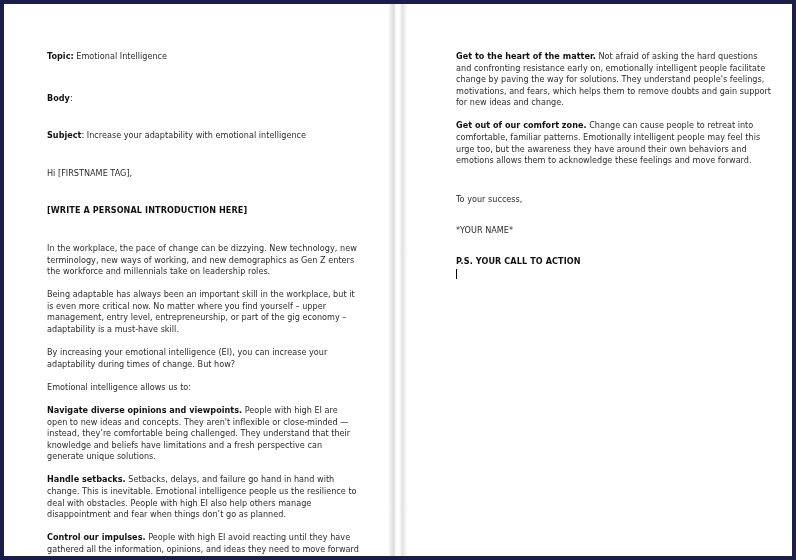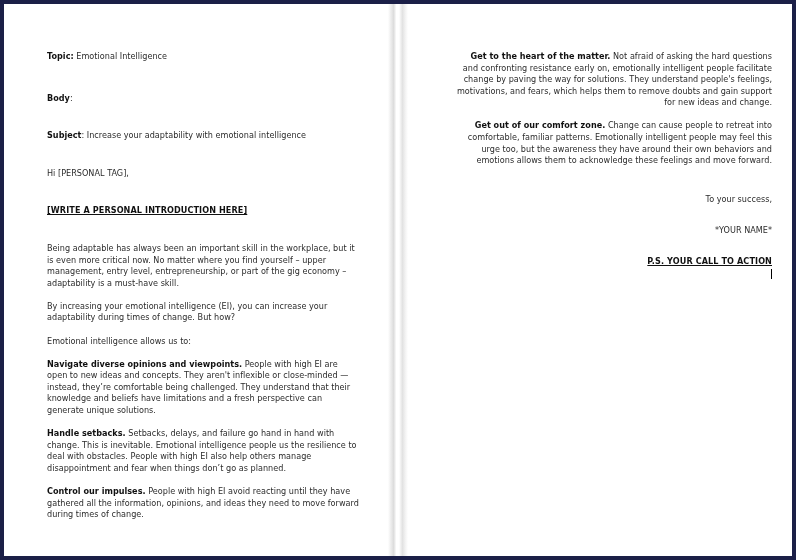--- a/index.html
+++ b/index.html
@@ -45,21 +45,20 @@
         #dcdcdc 28%,
         #ffffff 42%,
         #ffffff 55%,
         #e2e2e2 72%,
         #f4f4f4 88%,
         #ffffff 100%);
   }
   .page-right {
     flex: 1;
     padding: 47px 20px 0 48px;
-    text-align: right;
   }
   .doc-text {
     font-size: 8.1px;
     line-height: 11.6px;
     color: #2b2b2b;
     letter-spacing: 0.02px;
   }
   p.block {
     margin: 0 0 11.5px 0;
   }
@@ -74,21 +73,20 @@
   .heading-line {
     margin: 0 0 26px 0;
   }
   .topic-line {
     margin: 0 0 30px 0;
   }
   .allcaps-bold {
     font-weight: bold;
     color: #111111;
     letter-spacing: 0.1px;
-    text-decoration: underline;
   }
   .gap-lg { height: 16px; }
   .caret-wrap {
     position: relative;
     height: 12px;
   }
   .caret {
     display: inline-block;
     width: 1px;
     height: 10px;
@@ -104,24 +102,25 @@
   <div class="pages">
 
     <div class="page page-left doc-text">
 
       <p class="topic-line"><span class="label">Topic:</span><span> Emotional Intelligence</span></p>
 
       <p class="heading-line"><span class="label">Body</span><span>:</span></p>
 
       <p class="heading-line"><span class="label">Subject</span><span>: Increase your adaptability with emotional intelligence</span></p>
 
-      <p class="heading-line">Hi [PERSONAL TAG],</p>
+      <p class="heading-line">Hi [FIRSTNAME TAG],</p>
 
       <p class="heading-line allcaps-bold">[WRITE A PERSONAL INTRODUCTION HERE]</p>
 
+      <p class="block">In the workplace, the pace of change can be dizzying. New technology, new terminology, new ways of working, and new demographics as Gen Z enters the workforce and millennials take on leadership roles.</p>
 
       <p class="block">Being adaptable has always been an important skill in the workplace, but it is even more critical now. No matter where you find yourself – upper management, entry level, entrepreneurship, or part of the gig economy – adaptability is a must-have skill.</p>
 
       <p class="block">By increasing your emotional intelligence (EI), you can increase your adaptability during times of change. But how?</p>
 
       <p class="block">Emotional intelligence allows us to:</p>
 
       <p class="block"><span class="lead">Navigate diverse opinions and viewpoints.</span><span> People with high EI are open to new ideas and concepts. They aren't inflexible or close-minded — instead, they’re comfortable being challenged. They understand that their knowledge and beliefs have limitations and a fresh perspective can generate unique solutions.</span></p>
 
       <p class="block"><span class="lead">Handle setbacks.</span><span> Setbacks, delays, and failure go hand in hand with change. This is inevitable. Emotional intelligence people us the resilience to deal with obstacles. People with high EI also help others manage disappointment and fear when things don’t go as planned.</span></p>

